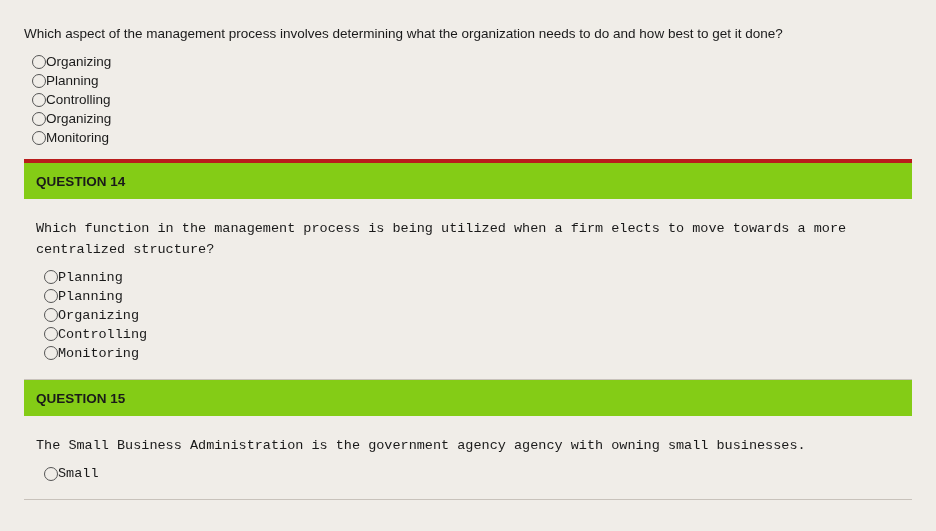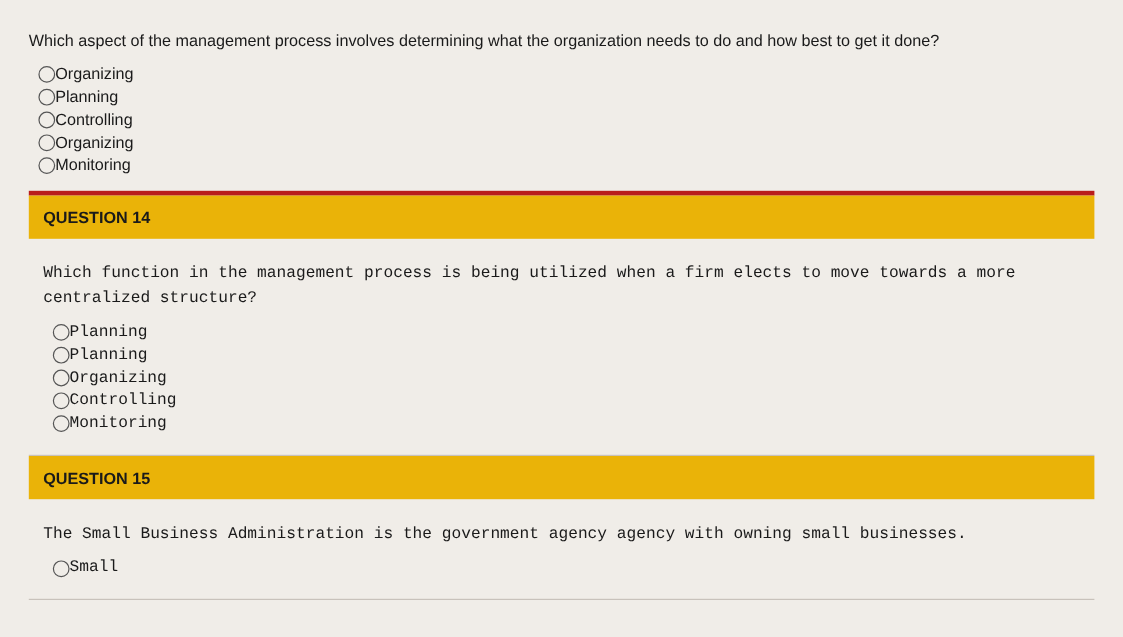--- a/index.html
+++ b/index.html
@@ -56,21 +56,21 @@
       width: 14px;
       height: 14px;
       border: 1.5px solid #555;
       border-radius: 50%;
       display: inline-block;
       flex-shrink: 0;
       background: transparent;
     }
 
     .question-header {
-      background-color: #eab308;
+      background-color: #84cc16;
       padding: 10px 12px;
       margin-bottom: 10px;
     }
 
     .question-label {
       font-weight: bold;
       font-size: 13.5px;
       color: #1a1a1a;
     }
 

